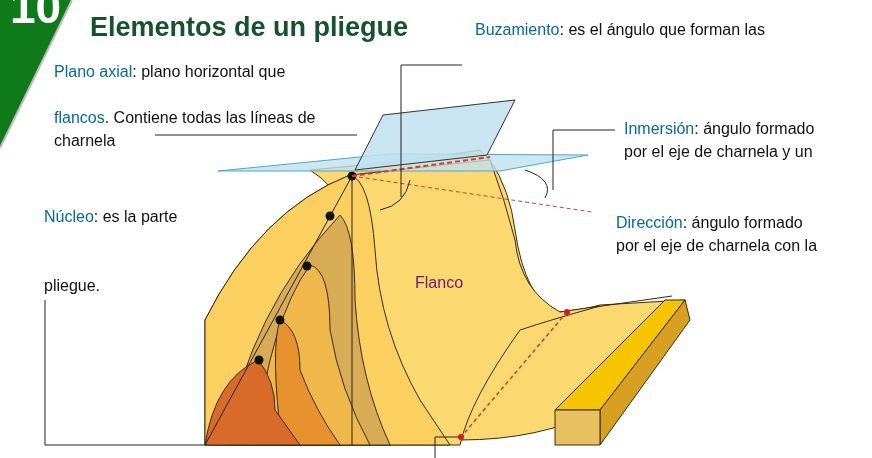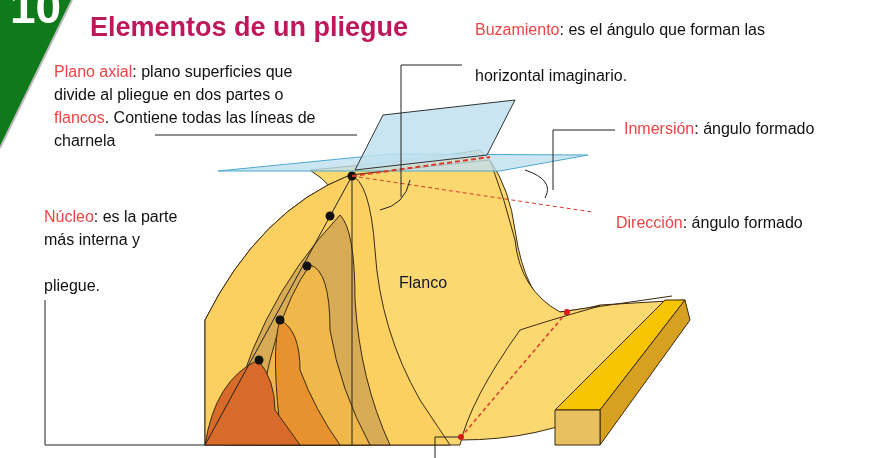--- a/index.html
+++ b/index.html
@@ -1,22 +1,22 @@
 <!DOCTYPE html>
 <html><head>
 <meta charset="utf-8">
 <style>
   html,body{margin:0;padding:0;background:#ffffff;}
   body{width:872px;height:458px;position:relative;overflow:hidden;font-family:"Liberation Sans",sans-serif;}
   .badge{position:absolute;left:0;top:0;}
   .badge-num{position:absolute;left:10px;top:-20px;font-size:46px;font-weight:bold;color:#ffffff;font-family:"Liberation Sans",sans-serif;}
-  .title{position:absolute;left:90px;top:12px;font-size:27px;font-weight:bold;color:#be185d;}
+  .title{position:absolute;left:90px;top:12px;font-size:27px;font-weight:bold;color:#14532d;}
   .block{position:absolute;font-size:16px;line-height:23px;color:#111;}
-  .term{color:#ef4444;}
-  .flanco{position:absolute;left:399px;top:274px;font-size:16px;color:#0f172a;}
+  .term{color:#0369a1;}
+  .flanco{position:absolute;left:415px;top:274px;font-size:16px;color:#701a75;}
   svg.diagram{position:absolute;left:0;top:0;}
 </style>
 </head>
 <body>
 
 <svg class="badge" width="80" height="150" viewBox="0 0 80 150">
   <polygon points="0,0 72,0 0,148" fill="#0f7a1a"></polygon>
   <line x1="72" y1="0" x2="0" y2="148" stroke="#bbbbbb" stroke-width="2"></line>
 </svg>
 <div class="badge-num">10</div>
@@ -64,40 +64,39 @@
   <polyline points="435,458 435,437 461,437" fill="none" stroke="#222" stroke-width="1"></polyline>
 
   <line x1="567" y1="312" x2="461" y2="437" stroke="#d83a2a" stroke-width="1.5" stroke-dasharray="4,3"></line>
   <circle cx="567" cy="312" r="3" fill="#d81a1a"></circle>
   <circle cx="461" cy="437" r="3" fill="#d81a1a"></circle>
 </svg>
 
 <div class="flanco">Flanco</div>
 
 <div class="block" style="left:54px;top:60px;width:320px;">
-  <span class="term">Plano axial</span><span>: plano superficies que</span><br>
-  <span>divide al pliegue en dos partes o</span><br>
+  <span class="term">Plano axial</span><span>: plano horizontal que</span><br>
+  <br>
   <span class="term">flancos</span><span>. Contiene todas las líneas de</span><br>
   <span>charnela</span>
 </div>
 
 <div class="block" style="left:475px;top:18px;width:390px;">
   <span class="term">Buzamiento</span><span>: es el ángulo que forman las</span><br>
   <br>
-  <span>horizontal imaginario.</span>
 </div>
 
 <div class="block" style="left:624px;top:117px;width:250px;">
   <span class="term">Inmersión</span><span>: ángulo formado</span><br>
-  <br>
+  <span>por el eje de charnela y un</span><br>
 </div>
 
 <div class="block" style="left:616px;top:211px;width:250px;">
   <span class="term">Dirección</span><span>: ángulo formado</span><br>
-  <br>
+  <span>por el eje de charnela con la</span><br>
 </div>
 
 <div class="block" style="left:25px;top:205px;width:180px;margin-left:19px;">
   <span class="term">Núcleo</span><span>: es la parte</span><br>
-  <span>más interna y</span><br>
+  <br>
   <br>
   <span>pliegue.</span>
 </div>
 
 </body></html>

